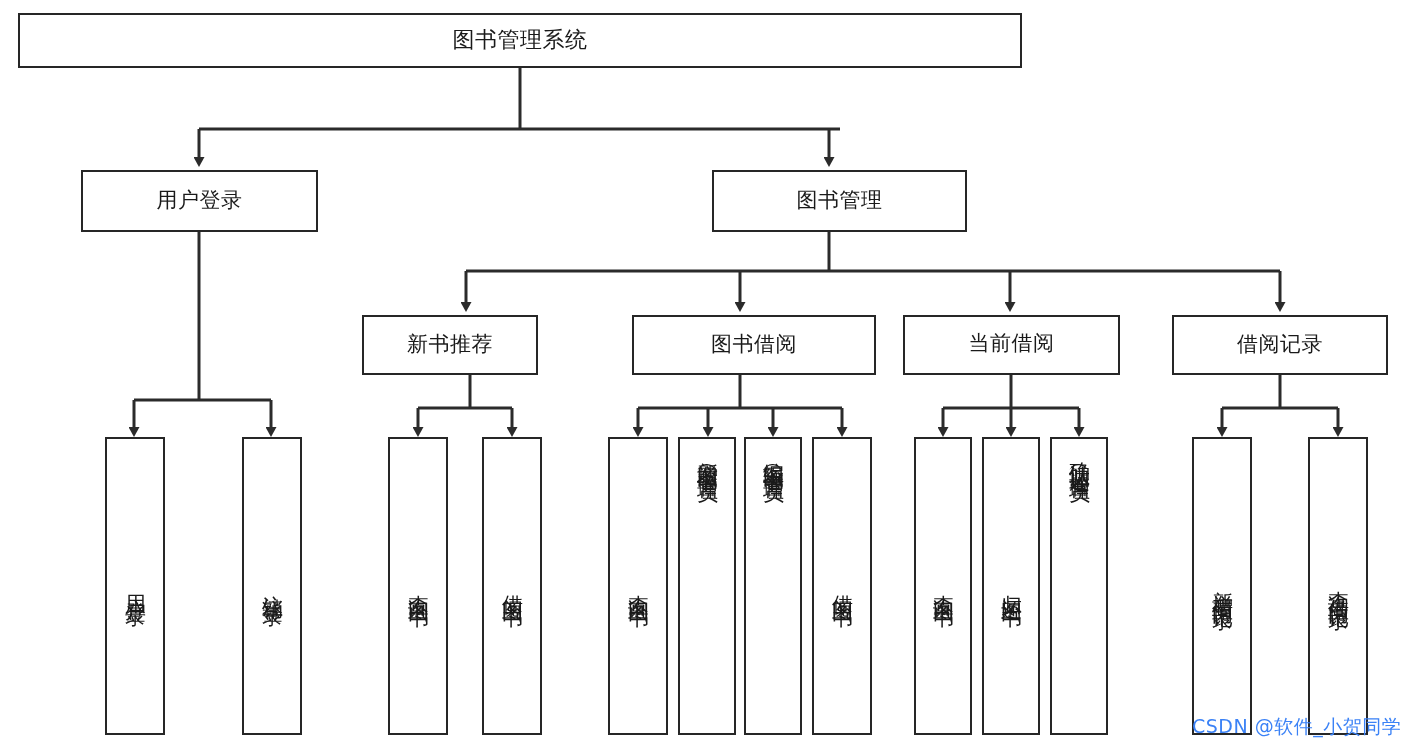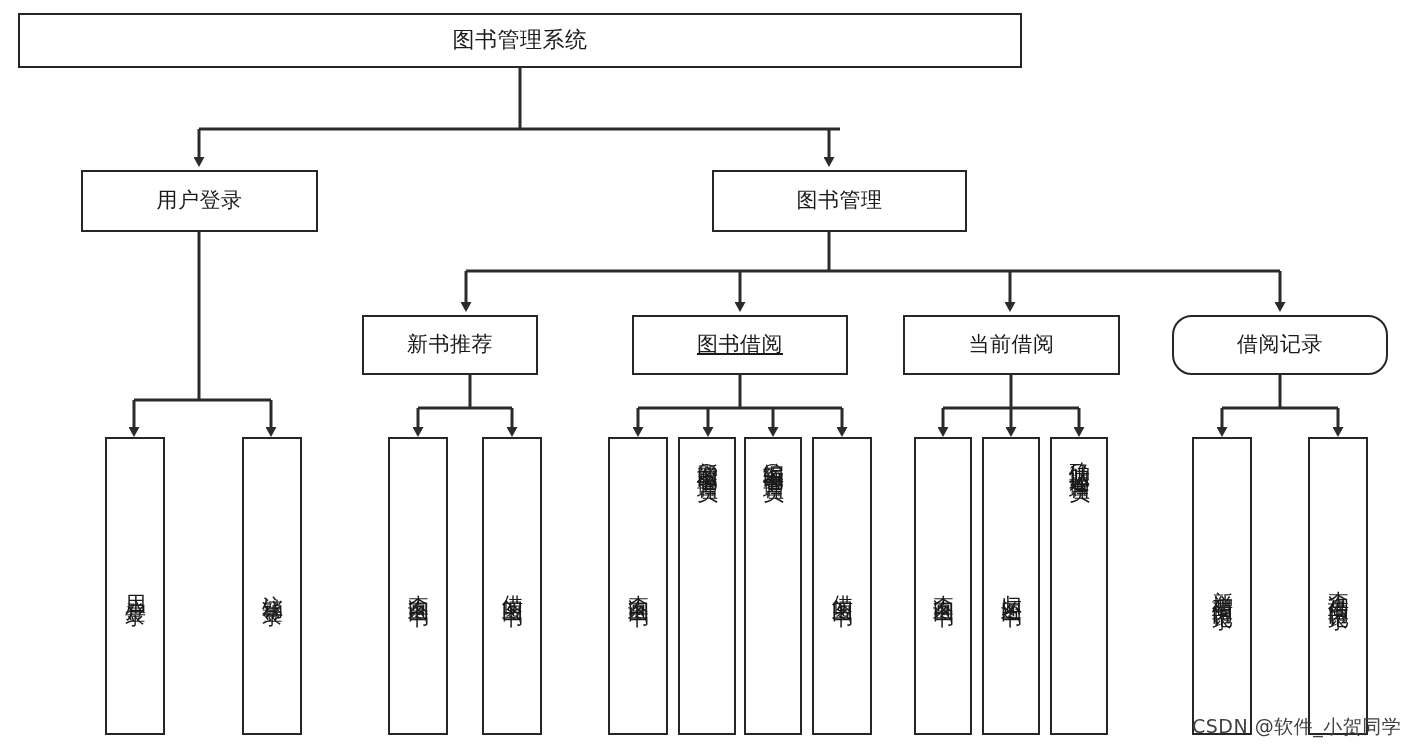--- a/index.html
+++ b/index.html
@@ -63,21 +63,21 @@
     letter-spacing: 3px;
   }
   .node.v.topalign {
     align-items: flex-start;
   }
   .watermark {
     position: absolute;
     left: 1192px;
     top: 714px;
     font-size: 19px;
-    color: #404040;
+    color: #3b82f6;
     white-space: nowrap;
     letter-spacing: 0.5px;
   }
 </style>
 </head>
 <body>
 
 <div id="canvas">
 
   <svg id="wires" viewBox="0 0 1405 747" xmlns="http://www.w3.org/2000/svg">
@@ -137,27 +137,27 @@
   <div class="node h" style="left:81px; top:170px; width:237px; height:62px;">
     <span>用户登录</span>
   </div>
   <div class="node h" style="left:712px; top:170px; width:255px; height:62px;">
     <span>图书管理</span>
   </div>
 
   <div class="node h" style="left:362px; top:315px; width:176px; height:60px;">
     <span>新书推荐</span>
   </div>
-  <div class="node h" style="left:632px; top:315px; width:216px; height:60px;text-decoration:underline;">
+  <div class="node h" style="left:632px; top:315px; width:244px; height:60px;">
     <span>图书借阅</span>
   </div>
-  <div class="node h" style="left:903px; top:315px; width:217px; height:60px;">
+  <div class="node h" style="left:903px; top:315px; width:217px; height:60px;font-family:Liberation Mono, monospace;">
     <span>当前借阅</span>
   </div>
-  <div class="node h" style="left:1172px; top:315px; width:216px; height:60px;border-radius:20px;">
+  <div class="node h" style="left:1172px; top:315px; width:216px; height:60px;">
     <span>借阅记录</span>
   </div>
 
   <div class="node v" style="left:105px; top:437px; width:60px; height:298px;">
     <span class="vtext">用户登录</span>
   </div>
   <div class="node v" style="left:242px; top:437px; width:60px; height:298px;">
     <span class="vtext">注销登录</span>
   </div>
 

